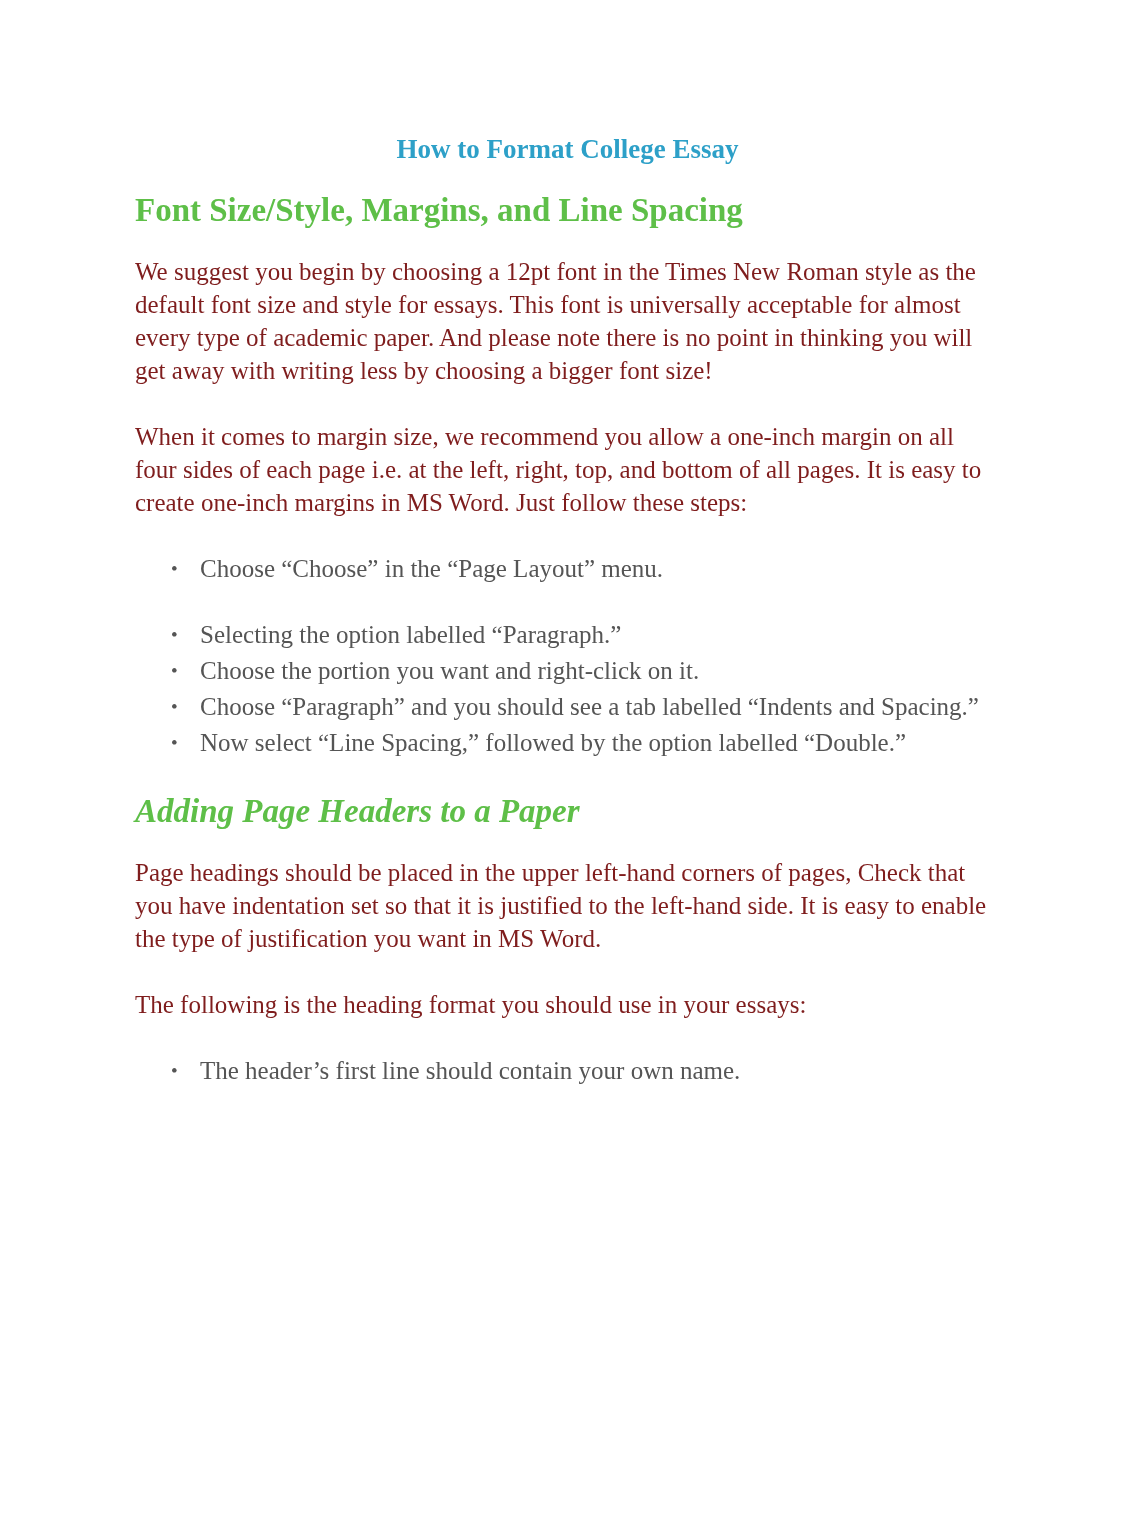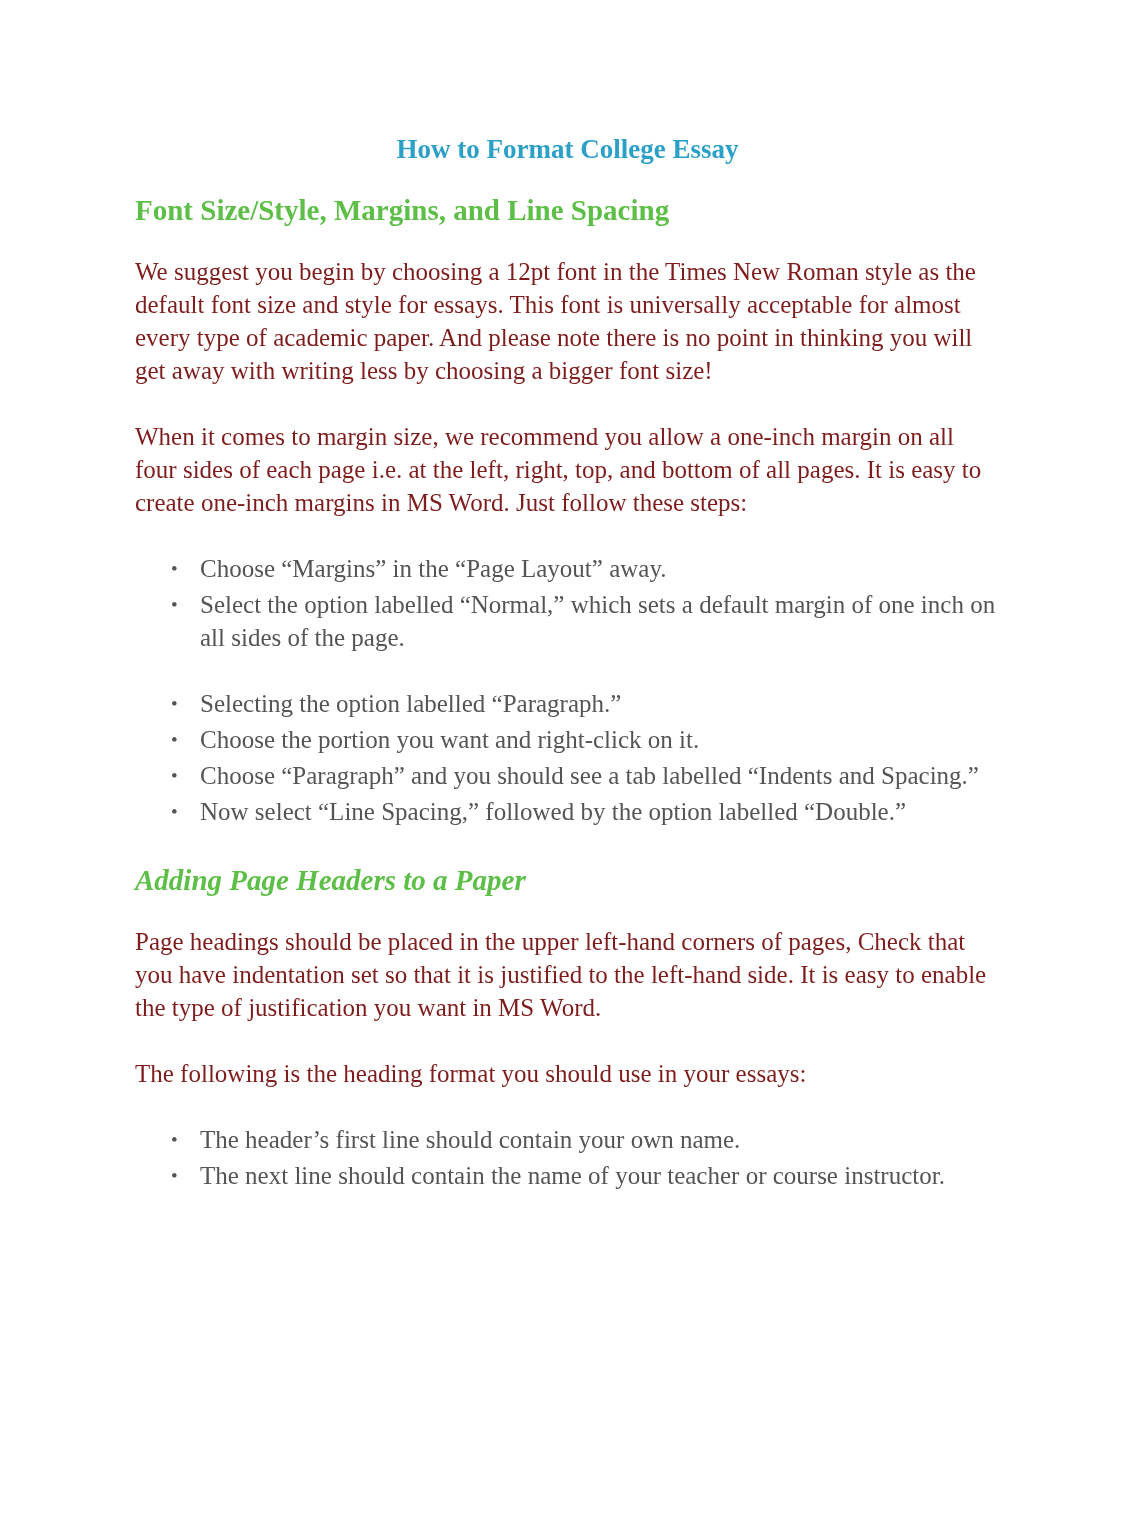--- a/index.html
+++ b/index.html
@@ -24,21 +24,21 @@
   .doc-title {
     margin: 0 0 28px 0;
     text-align: center;
     font-size: 27px;
     line-height: 33px;
     font-weight: bold;
     color: #2da0c8;
   }
   .section-heading {
     margin: 0 0 28px 0;
-    font-size: 29px;
+    font-size: 33px;
     line-height: 33px;
     font-weight: bold;
     color: #5ebf48;
   }
   .section-heading.spaced {
     margin-top: 36px;
     font-style: italic;
   }
   .para {
     margin: 0 0 33px 0;
@@ -76,36 +76,34 @@
 
   <h1 class="doc-title">How to Format College Essay</h1>
 
   <h2 class="section-heading">Font Size/Style, Margins, and Line Spacing</h2>
 
   <p class="para">We suggest you begin by choosing a 12pt font in the Times New Roman style as the default font size and style for essays. This font is universally acceptable for almost every type of academic paper. And please note there is no point in thinking you will get away with writing less by choosing a bigger font size!</p>
 
   <p class="para">When it comes to margin size, we recommend you allow a one-inch margin on all four sides of each page i.e. at the left, right, top, and bottom of all pages. It is easy to create one-inch margins in MS Word. Just follow these steps:</p>
 
   <ul class="bullet-list">
-    <li>Choose “Margins” in the “Page Layout” away.</li>
-    <li>Select the option labelled “Normal,” which sets a default margin of one inch on all sides of the page.</li>
+    <li>Choose “Choose” in the “Page Layout” menu.</li>
   </ul>
 
 
   <ul class="bullet-list">
     <li>Selecting the option labelled “Paragraph.”</li>
     <li>Choose the portion you want and right-click on it.</li>
     <li>Choose “Paragraph” and you should see a tab labelled “Indents and Spacing.”</li>
     <li>Now select “Line Spacing,” followed by the option labelled “Double.”</li>
   </ul>
 
   <h2 class="section-heading spaced">Adding Page Headers to a Paper</h2>
 
   <p class="para">Page headings should be placed in the upper left-hand corners of pages, Check that you have indentation set so that it is justified to the left-hand side. It is easy to enable the type of justification you want in MS Word.</p>
 
   <p class="para">The following is the heading format you should use in your essays:</p>
 
   <ul class="bullet-list">
     <li>The header’s first line should contain your own name.</li>
-    <li>The next line should contain the name of your teacher or course instructor.</li>
   </ul>
 
 </div>
 
 </body></html>

